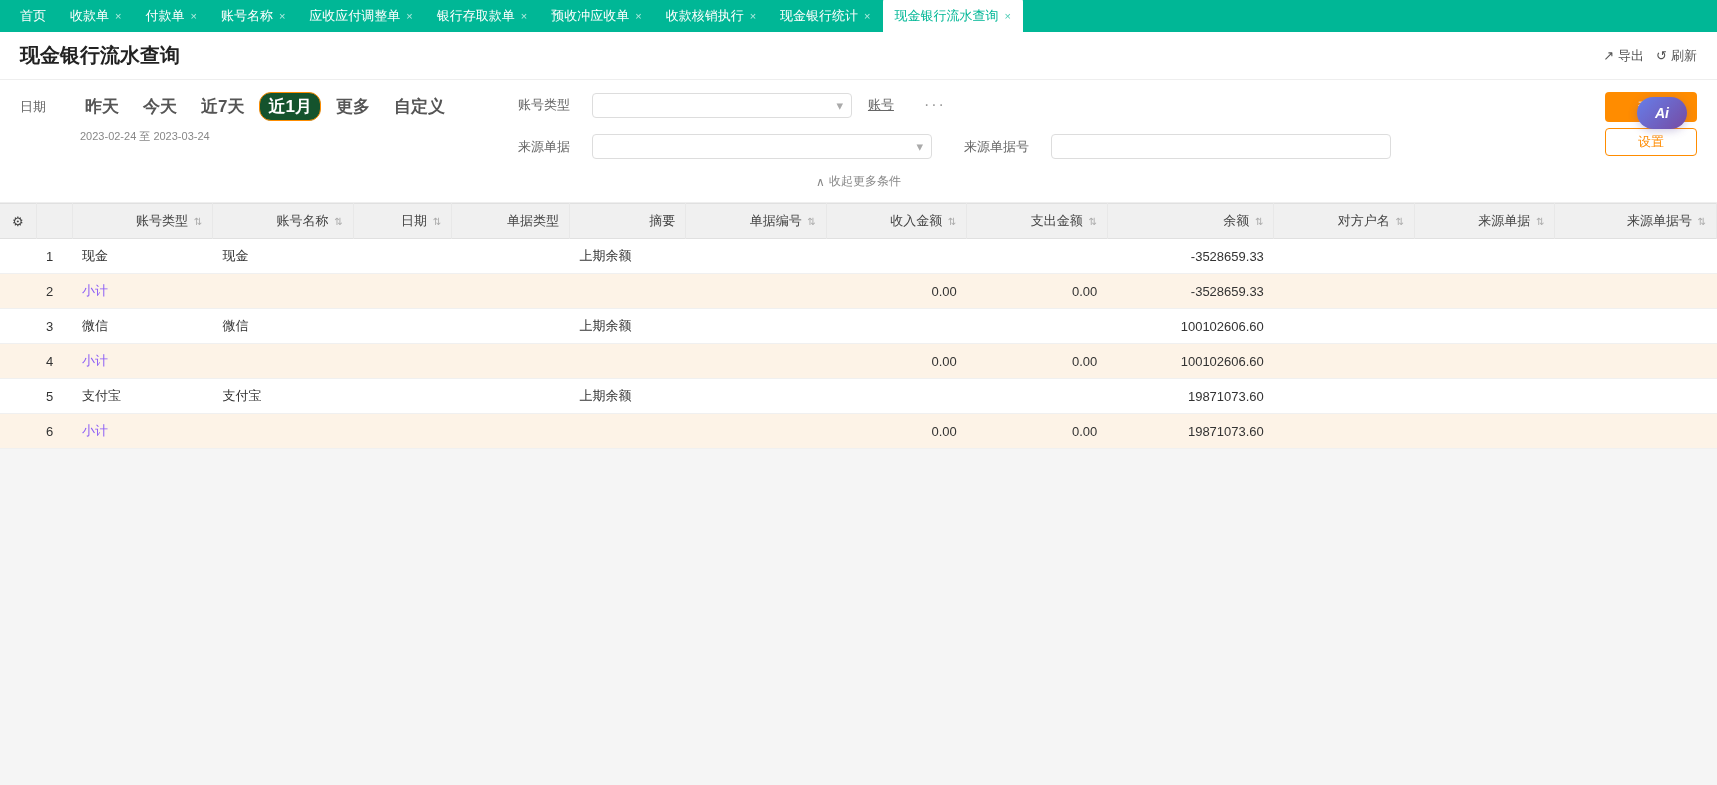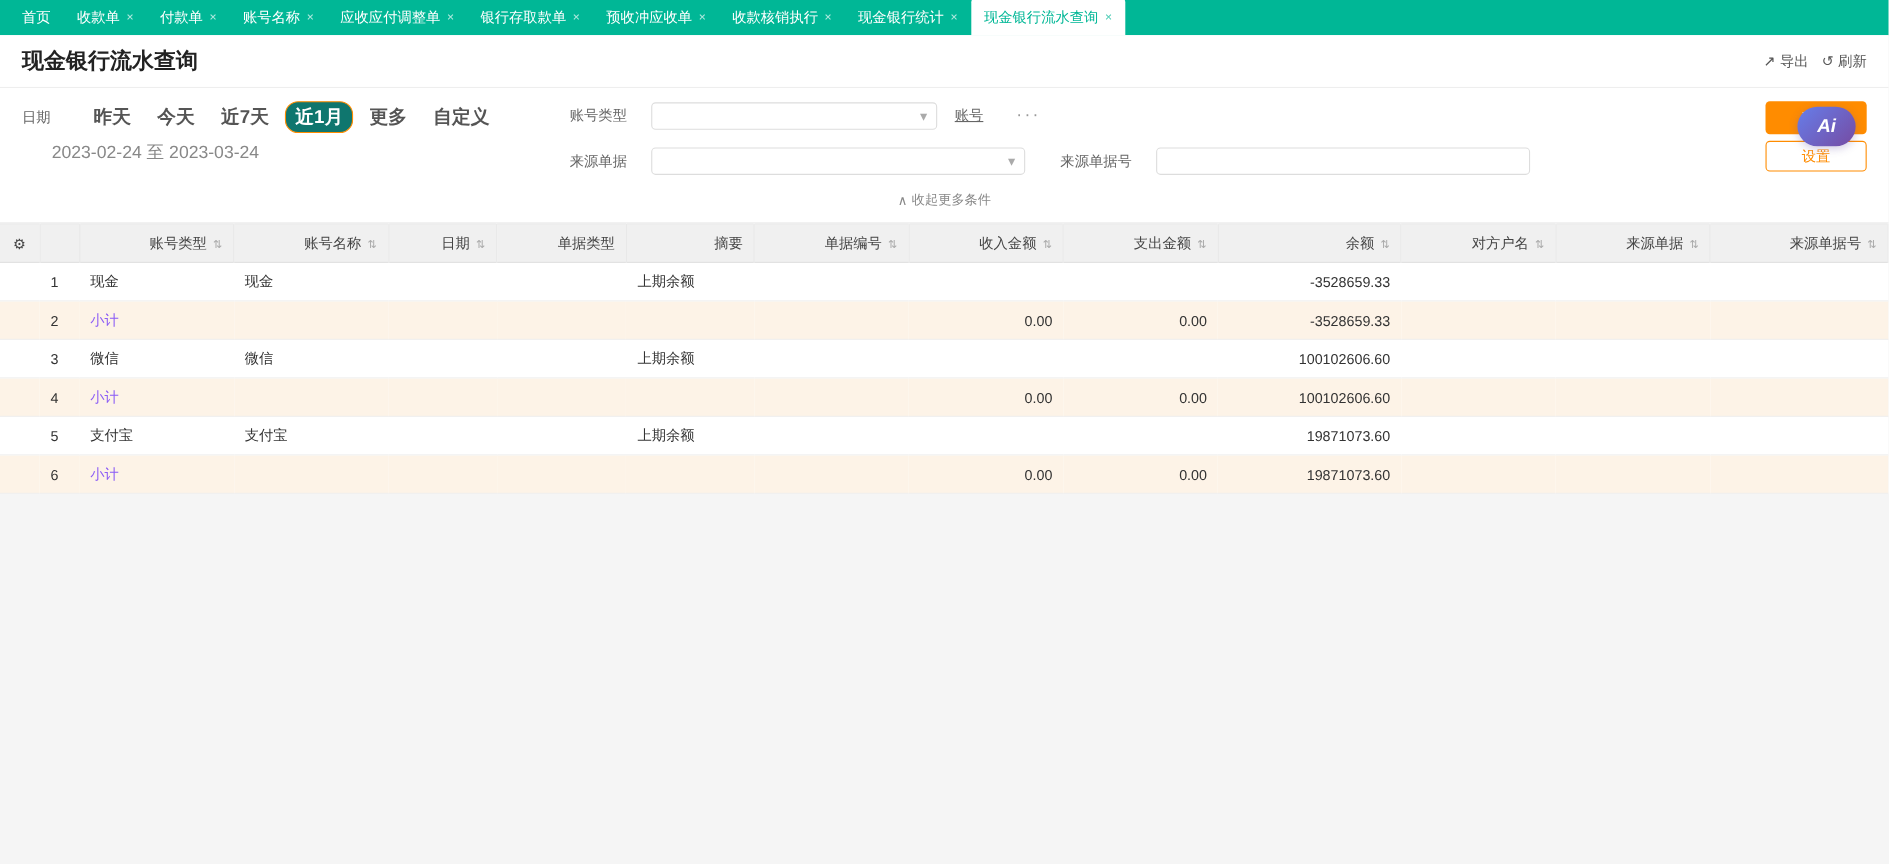--- a/index.html
+++ b/index.html
@@ -91,29 +91,29 @@
     .date-btn {
       padding: 2px 8px;
       border-radius: 12px;
       cursor: pointer;
       font-size: 17px;
       color: #555;
       border: 1px solid transparent;
       font-weight: bold;
     }
     .date-btn.active {
-      background: #0f766e;
+      background: #14532d;
       color: #fff;
       border-color: #ff8c00;
     }
     .date-range {
       color: #888;
-      font-size: 16px;
+      font-size: 11px;
       margin-top: 2px;
-      margin-left: 27px;
+      margin-left: 60px;
     }
     .filter-select {
       display: flex;
       align-items: center;
       border: 1px solid #ddd;
       border-radius: 4px;
       padding: 4px 8px;
       min-width: 200px;
       cursor: pointer;
       background: #fff;
@@ -220,21 +220,21 @@
 
     
     .ai-badge {
       position: fixed;
       top: 97px;
       right: 30px;
       background: linear-gradient(135deg, #667eea 0%, #764ba2 100%);
       color: white;
       padding: 8px 18px;
       border-radius: 20px;
-      font-size: 17px;
+      font-size: 14px;
       font-weight: bold;
       font-style: italic;
       box-shadow: 0 2px 8px rgba(100,80,160,0.3);
       cursor: pointer;
       user-select: none;
       z-index: 100;
     }
   </style>
 </head>
 <body>

